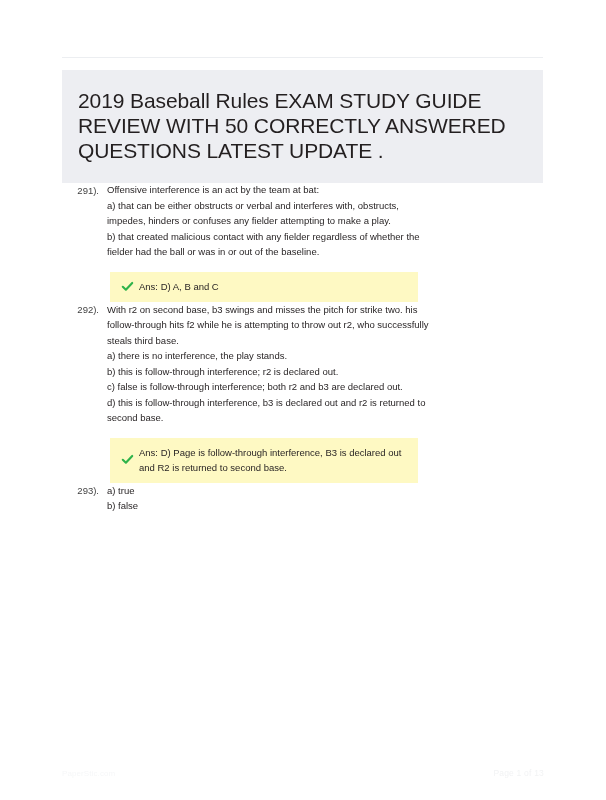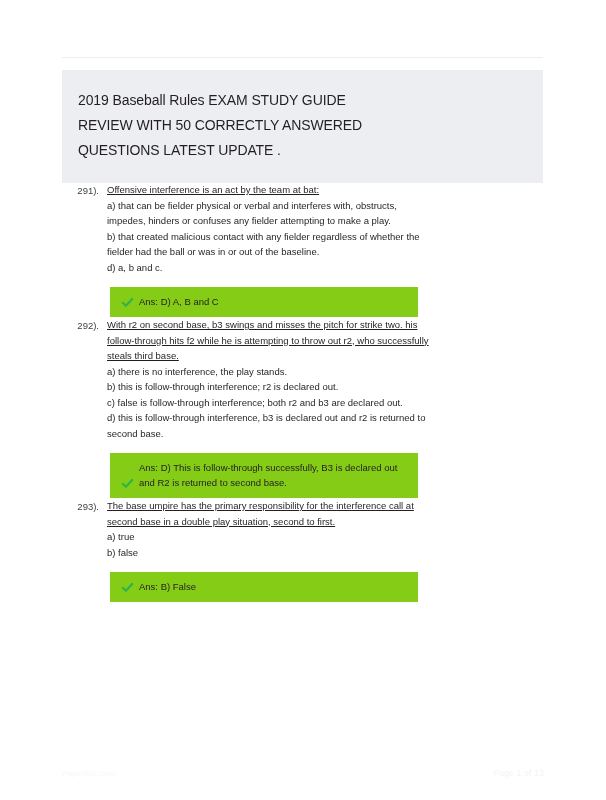--- a/index.html
+++ b/index.html
@@ -36,21 +36,21 @@
     position: absolute;
     left: 62px;
     top: 70px;
     width: 481px;
     box-sizing: border-box;
     background: #edeef2;
     padding: 18px 16px 20px 16px;
   }
 
   .title-text {
-    font-size: 14px;
+    font-size: 21px;
     line-height: 25px;
     color: #231f20;
     font-weight: 400;
     letter-spacing: -0.1px;
     white-space: pre-line;
   }
 
   .content {
     position: absolute;
     left: 0;
@@ -84,33 +84,32 @@
 
   .qbody {
     flex: 1 1 auto;
     font-size: 9.5px;
     line-height: 15.5px;
     color: #231f20;
   }
 
   .qstem {
     margin: 0;
-    text-decoration: underline;
   }
 
   .qopt {
     margin: 0;
   }
 
   .ansbox {
     margin: 12px 72px 0 110px;
-    background: #84cc16;
+    background: #fef9c3;
     padding: 7px 11px 8px 11px;
     display: flex;
-    align-items: flex-end;
+    align-items: center;
     box-sizing: border-box;
   }
 
   .check-icon {
     flex: 0 0 auto;
     width: 13px;
     height: 13px;
     margin-right: 5px;
     margin-top: 0px;
     display: block;
@@ -163,23 +162,22 @@
 QUESTIONS LATEST UPDATE .</div>
   </div>
 
   <div class="content">
 
     <div class="qblock">
       <div class="qrow">
         <div class="qnum">291).</div>
         <div class="qbody">
           <div class="qstem">Offensive interference is an act by the team at bat:</div>
-          <div class="qopt">a) that can be fielder physical or verbal and interferes with, obstructs, impedes, hinders or confuses any fielder attempting to make a play.</div>
+          <div class="qopt">a) that can be either obstructs or verbal and interferes with, obstructs, impedes, hinders or confuses any fielder attempting to make a play.</div>
           <div class="qopt">b) that created malicious contact with any fielder regardless of whether the fielder had the ball or was in or out of the baseline.</div>
-          <div class="qopt">d) a, b and c.</div>
         </div>
       </div>
       <div class="ansbox">
         <svg class="check-icon" viewBox="0 0 16 16" aria-hidden="true">
           <path d="M2.2 8.4 L6.0 12.0 L13.8 3.6" fill="none" stroke="#2eb34a" stroke-width="2.6" stroke-linecap="round" stroke-linejoin="round"></path>
         </svg>
         <div class="anstext">Ans: D) A, B and C</div>
       </div>
     </div>
 
@@ -191,38 +189,31 @@
           <div class="qopt">a) there is no interference, the play stands.</div>
           <div class="qopt">b) this is follow-through interference; r2 is declared out.</div>
           <div class="qopt">c) false is follow-through interference; both r2 and b3 are declared out.</div>
           <div class="qopt">d) this is follow-through interference, b3 is declared out and r2 is returned to second base.</div>
         </div>
       </div>
       <div class="ansbox">
         <svg class="check-icon" viewBox="0 0 16 16" aria-hidden="true">
           <path d="M2.2 8.4 L6.0 12.0 L13.8 3.6" fill="none" stroke="#2eb34a" stroke-width="2.6" stroke-linecap="round" stroke-linejoin="round"></path>
         </svg>
-        <div class="anstext">Ans: D) This is follow-through successfully, B3 is declared out and R2 is returned to second base.</div>
+        <div class="anstext">Ans: D) Page is follow-through interference, B3 is declared out and R2 is returned to second base.</div>
       </div>
     </div>
 
     <div class="qblock">
       <div class="qrow">
         <div class="qnum">293).</div>
         <div class="qbody">
-          <div class="qstem">The base umpire has the primary responsibility for the interference call at second base in a double play situation, second to first.</div>
           <div class="qopt">a) true</div>
           <div class="qopt">b) false</div>
         </div>
-      </div>
-      <div class="ansbox">
-        <svg class="check-icon" viewBox="0 0 16 16" aria-hidden="true">
-          <path d="M2.2 8.4 L6.0 12.0 L13.8 3.6" fill="none" stroke="#2eb34a" stroke-width="2.6" stroke-linecap="round" stroke-linejoin="round"></path>
-        </svg>
-        <div class="anstext">Ans: B) False</div>
       </div>
     </div>
 
   </div>
 
   <div class="footer">
     <div class="footer-left">PaperStic.com</div>
     <div class="footer-right">Page 1 of 13</div>
   </div>
 

